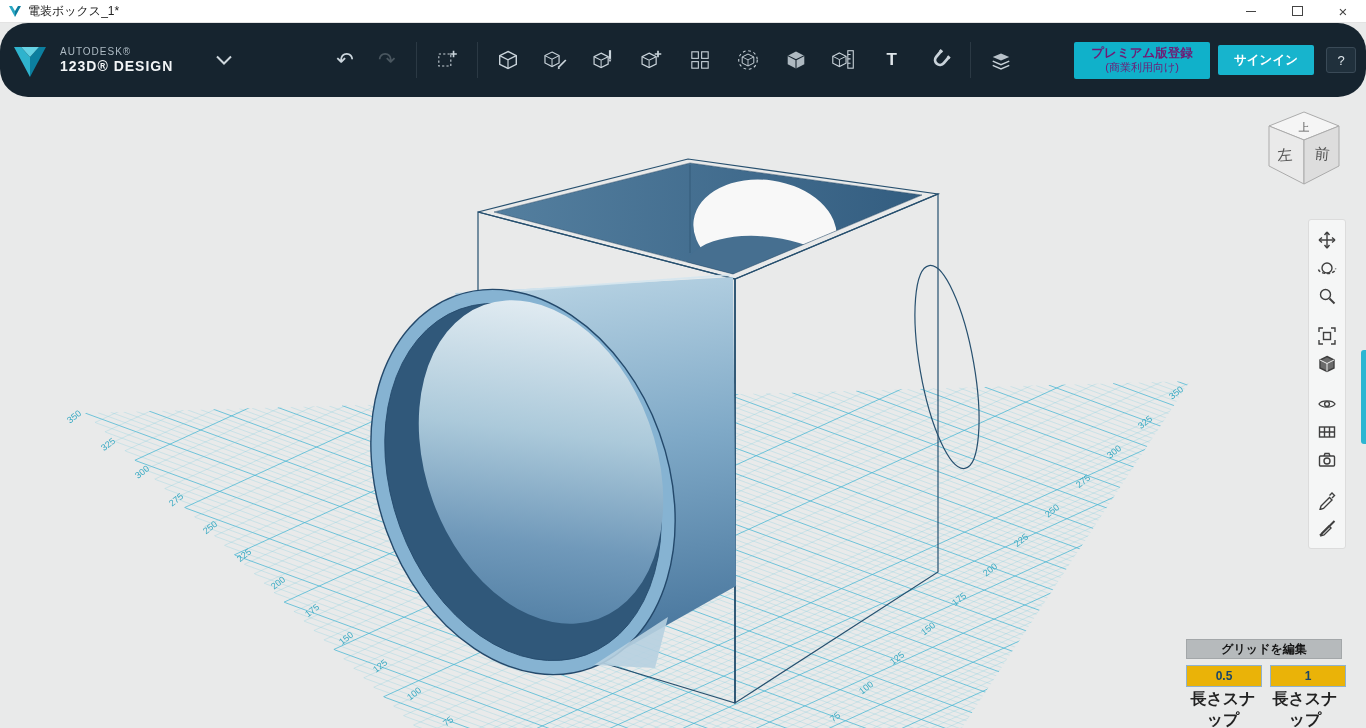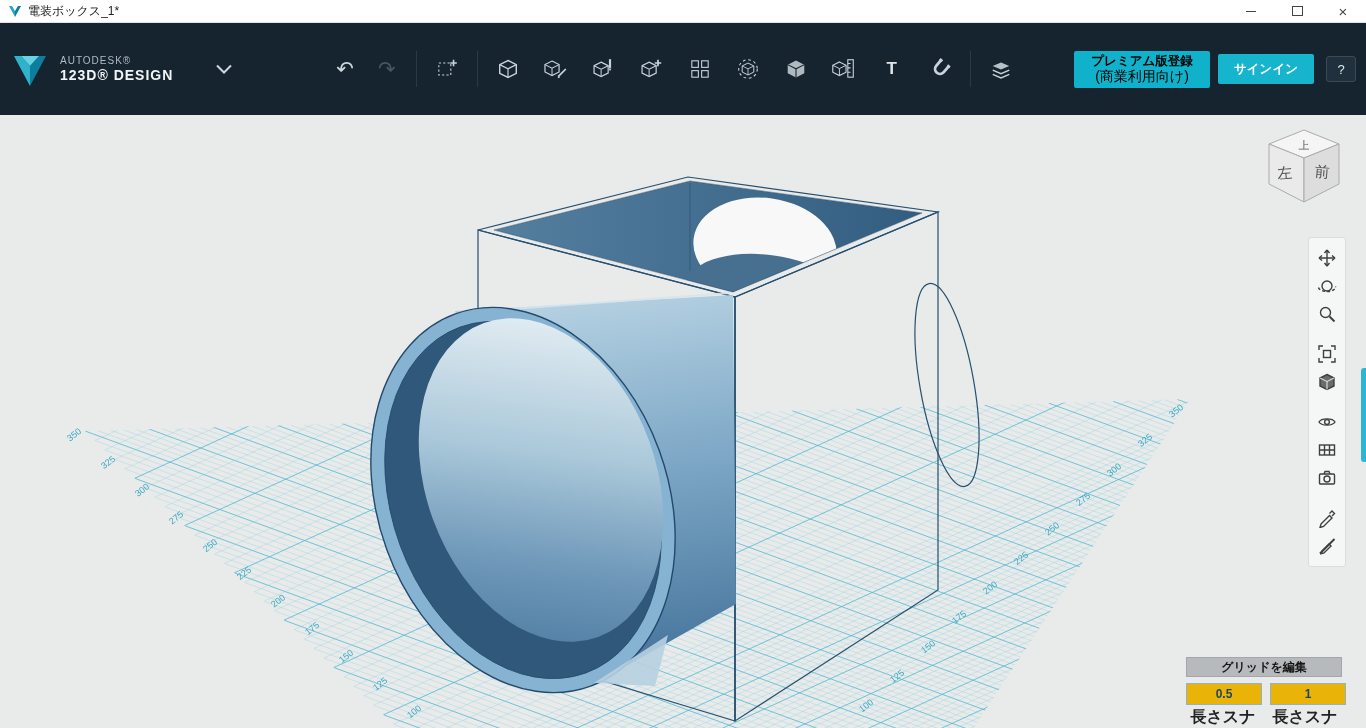--- a/index.html
+++ b/index.html
@@ -7,39 +7,39 @@
   
   .titlebar{height:22px;background:#ffffff;display:flex;align-items:center;border-bottom:1px solid #e3e3e3;}
   .titlebar .appicon{margin:0 6px 0 8px;}
   .titlebar .title{font-size:12px;color:#222;}
   .winbtns{margin-left:auto;display:flex;height:22px;}
   .winbtn{width:46px;height:22px;display:flex;align-items:center;justify-content:center;border:0;background:transparent;cursor:pointer;color:#444;}
   .winbtn .mini{display:block;width:10px;border-bottom:1px solid #444;}
   .winbtn .maxi{display:block;width:9px;height:8px;border:1px solid #444;}
   .winbtn.close{font-size:15px;line-height:1;}
   
-  .toolbar{height:60px;background:#16242f;display:flex;align-items:center;padding:16px 10px;position:relative;}
+  .toolbar{height:60px;background:#16242f;display:flex;align-items:center;padding:7px 10px;position:relative;border-radius:28px;}
   .brand{display:flex;align-items:center;}
   .brand-text{margin-left:10px;line-height:1.15;}
   .brand-top{font-size:10px;color:#aebbc4;letter-spacing:1px;}
   .brand-bottom{font-size:14px;font-weight:bold;color:#f2f5f7;letter-spacing:1px;}
   .chev{margin-left:38px;background:none;border:0;cursor:pointer;padding:4px;}
   .undo-group{margin-left:95px;display:flex;align-items:center;gap:16px;}
   .glyphbtn{background:none;border:0;font-size:21px;color:#ccd6dd;cursor:pointer;padding:0 4px;}
   .glyphbtn.disabled{color:#49565f;}
   .vsep{width:1px;height:36px;background:#2b3944;margin:0 16px;}
   .tool-icons{display:flex;align-items:center;gap:20px;}
   .tbtn{background:none;border:0;color:#c9d3da;width:28px;height:28px;display:flex;align-items:center;justify-content:center;cursor:pointer;padding:0;}
   .tbtn svg{display:block;}
   .ttext{font-size:17px;font-weight:bold;color:#dfe6ea;}
   .right-cluster{margin-left:auto;display:flex;align-items:center;gap:8px;}
-  .premium-btn{background:#10b1ca;border:0;border-radius:2px;color:#000000;min-width:136px;height:37px;cursor:pointer;
+  .premium-btn{background:#10b1ca;border:0;border-radius:2px;color:#701a75;min-width:136px;height:37px;cursor:pointer;
     display:flex;flex-direction:column;align-items:center;justify-content:center;line-height:1.15;padding:0 10px;}
   .premium-l1{font-size:12.5px;font-weight:bold;}
-  .premium-l2{font-size:14px;}
+  .premium-l2{font-size:11px;}
   .signin-btn{background:#17b4cd;border:0;border-radius:2px;color:#fff;height:30px;padding:0 16px;font-size:12.5px;font-weight:bold;cursor:pointer;}
   .help-btn{background:#20303c;border:1px solid #3a4a57;border-radius:3px;color:#dfe7ec;width:30px;height:26px;font-size:13px;cursor:pointer;margin-left:4px;}
   
   .viewport{position:relative;height:646px;background:#e9eaea;}
   #scene{position:absolute;left:0;top:0;}
   .gmin{stroke:rgba(122,203,224,0.40);stroke-width:0.7;}
   .gmaj{stroke:rgba(70,182,211,0.75);stroke-width:1;}
   #grid-labels text{font-size:9px;fill:#3aaac3;text-anchor:middle;}
   .edge{stroke:#27506f;fill:none;stroke-width:1.2;}
   .edge-thin{stroke:rgba(32,70,100,0.55);fill:none;stroke-width:0.9;}

